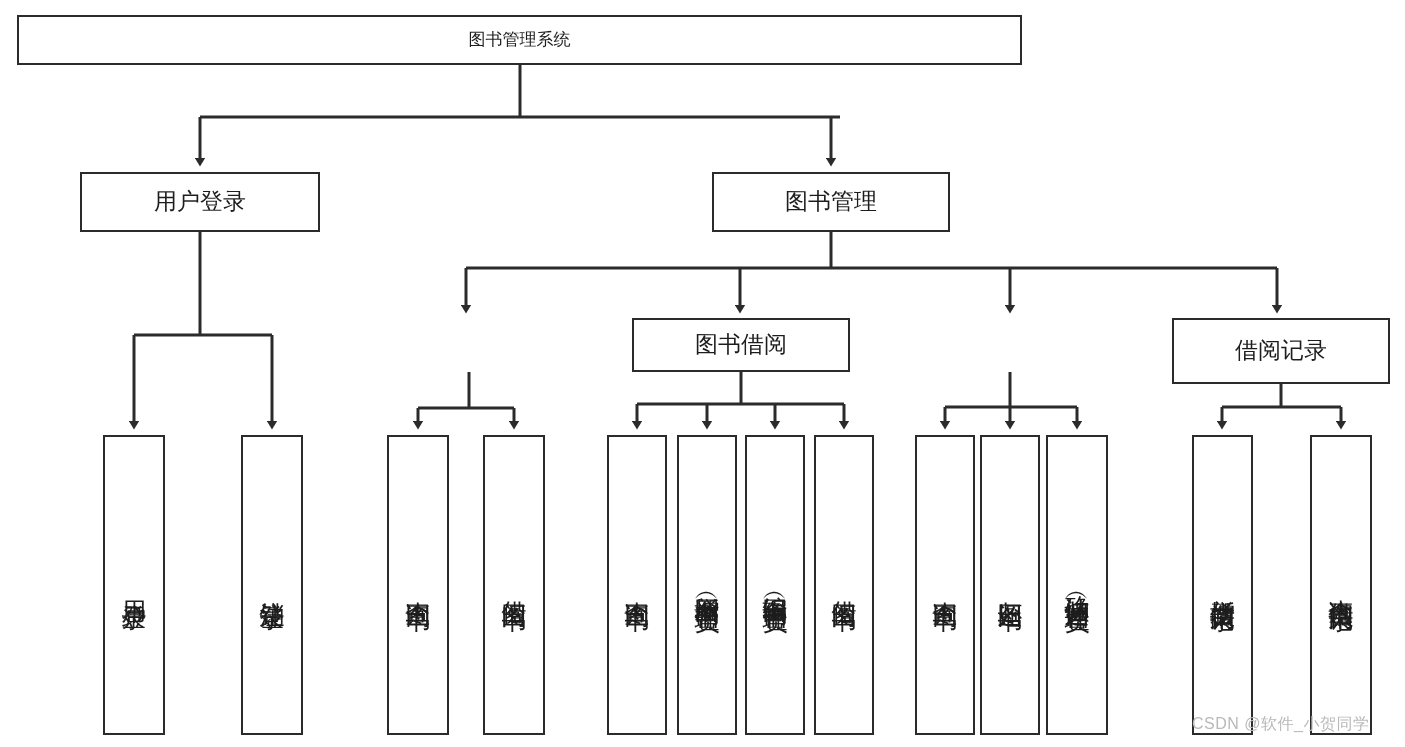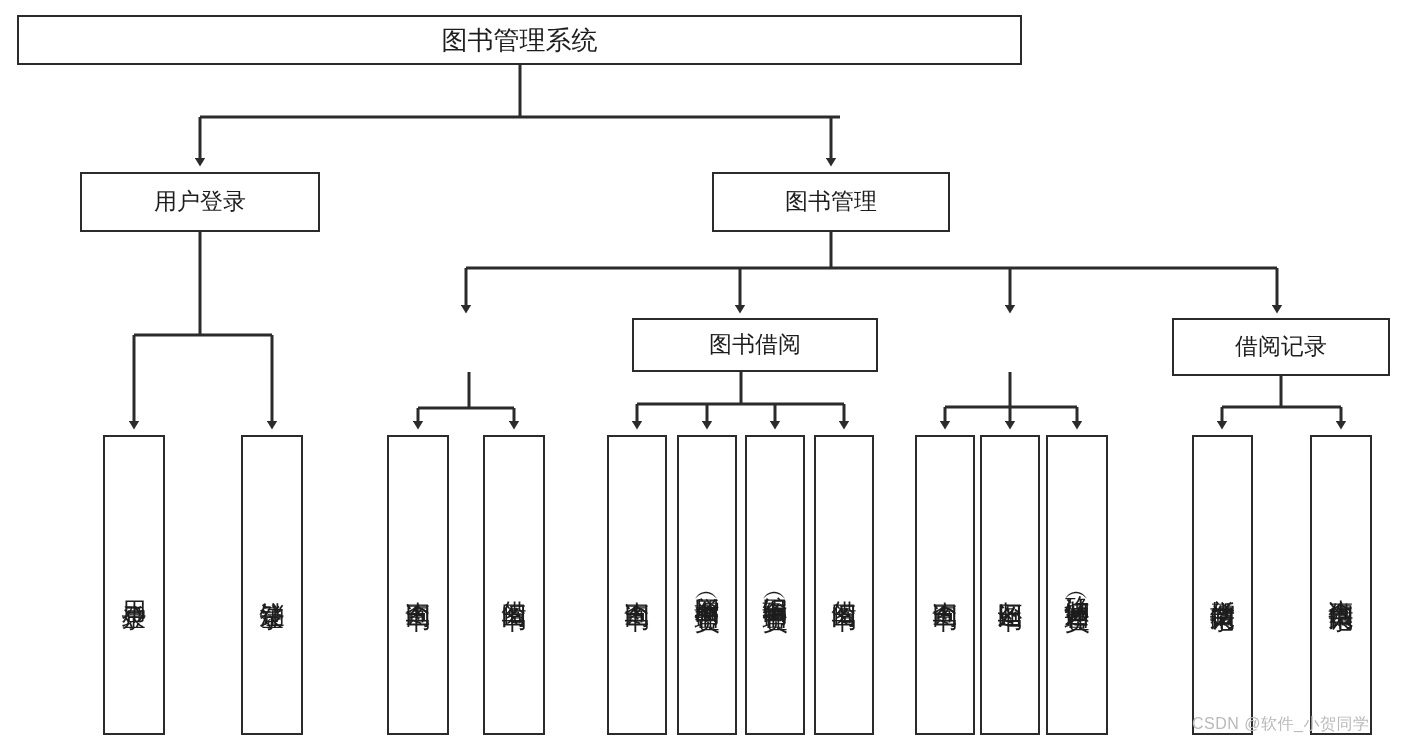--- a/index.html
+++ b/index.html
@@ -38,21 +38,21 @@
   .node .label {
     color: #1d1d1d;
     text-align: center;
     line-height: 1.18;
     white-space: nowrap;
   }
   .node.horiz .label {
     font-size: 23px;
   }
   .node.root .label {
-    font-size: 26px;
+    font-size: 17px;
   }
   .node.vert {
     align-items: center;
     justify-content: center;
   }
   .node.vert .label {
     writing-mode: vertical-rl;
     text-orientation: upright;
     font-size: 25px;
     letter-spacing: 2px;
@@ -125,24 +125,24 @@
     <span class="label">图书管理系统</span>
   </div>
 
   <div class="node horiz" style="left:80px;top:172px;width:240px;height:60px;">
     <span class="label">用户登录</span>
   </div>
   <div class="node horiz" style="left:712px;top:172px;width:238px;height:60px;">
     <span class="label">图书管理</span>
   </div>
 
-  <div class="node horiz" style="left:632px;top:318px;width:246px;height:54px;">
+  <div class="node horiz" style="left:632px;top:318px;width:218px;height:54px;">
     <span class="label">图书借阅</span>
   </div>
-  <div class="node horiz" style="left:1172px;top:318px;width:218px;height:58px;">
+  <div class="node horiz" style="left:1172px;top:318px;width:218px;height:66px;">
     <span class="label">借阅记录</span>
   </div>
 
   <div class="node vert" style="left:103px;top:435px;width:62px;height:300px;">
     <span class="label">用户登录</span>
   </div>
   <div class="node vert" style="left:241px;top:435px;width:62px;height:300px;">
     <span class="label">注销登录</span>
   </div>
 

